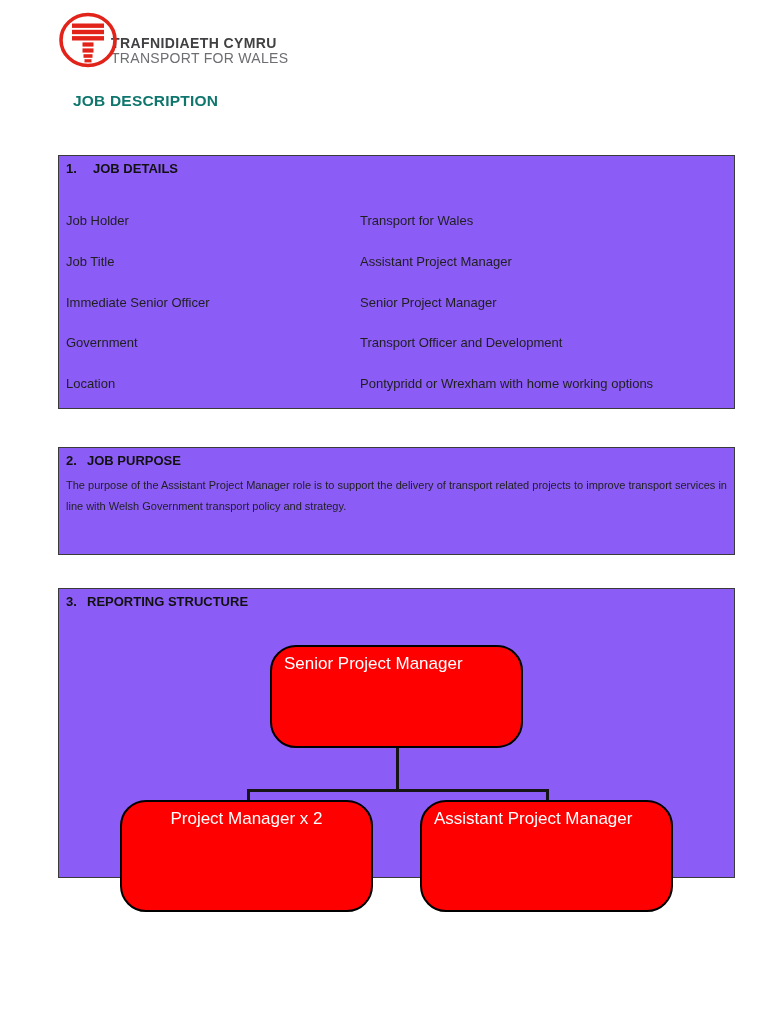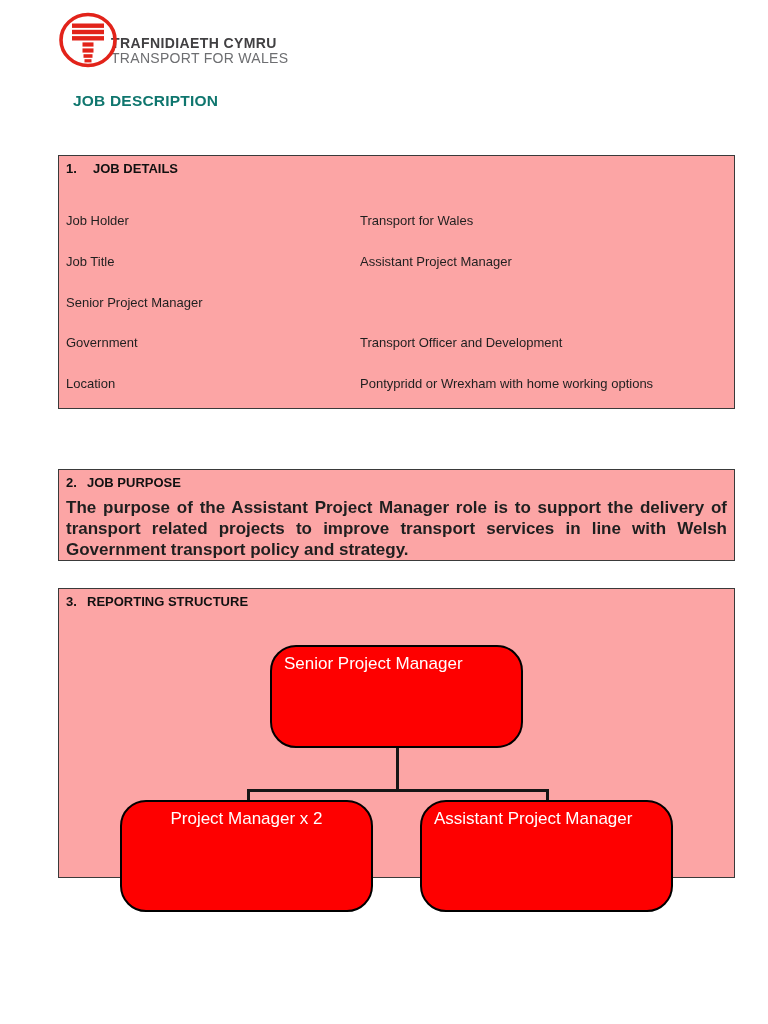--- a/index.html
+++ b/index.html
@@ -29,41 +29,41 @@
 
   
   .page-title {
     position: absolute; left: 73px; top: 92px;
     font-size: 15.5px; font-weight: bold; color: #0f766e; letter-spacing: 0.2px;
   }
 
   
   .box {
     position: absolute; left: 58px; width: 677px;
-    border: 1.5px solid #3a3a3a; background: #fca5a5; padding-left: 16px;
+    border: 1.5px solid #3a3a3a; background: #8b5cf6; padding-left: 16px;
   }
   .box h2 { position: absolute; left: 7px; top: 5px; font-size: 13px; font-weight: bold; color: #111111; }
   .box h2 .num { display: inline-block; }
   .sec1 h2 .num { width: 27px; }
   .sec2 h2 .num, .sec3 h2 .num { width: 21px; }
 
   .sec1 { top: 155px; height: 254px; }
-  .sec2 { top: 469px; height: 92px; }
+  .sec2 { top: 447px; height: 108px; }
   .sec3 { top: 588px; height: 290px; }
 
   
   .rows { position: absolute; left: 7px; right: 5px; top: 57px; }
   .row { display: flex; height: 40.8px; align-items: flex-start; }
   .row .label { flex: 0 0 294px; font-size: 13px; line-height: 15px; color: #1f1f1f; }
   .row .value { flex: 1 1 auto; font-size: 13px; line-height: 15px; color: #1f1f1f; }
 
   
   .purpose-body {
     position: absolute; left: 7px; top: 27px; width: 661px;
-    font-size: 17px; line-height: 21px; text-align: justify; color: #1f1f1f; font-weight: bold;
+    font-size: 11px; line-height: 21px; text-align: justify; color: #1f1f1f;
   }
 
   
   .orgchart { position: absolute; inset: 0; }
   .node {
     position: absolute;
     background: #fe0000;
     border: 2px solid #000000;
     border-radius: 26px;
     color: #ffffff;
@@ -112,20 +112,21 @@
     <div class="rows">
       <div class="row">
         <span class="label">Job Holder</span>
         <span class="value">Transport for Wales</span>
       </div>
       <div class="row">
         <span class="label">Job Title</span>
         <span class="value">Assistant Project Manager</span>
       </div>
       <div class="row">
+        <span class="label">Immediate Senior Officer</span>
         <span class="value">Senior Project Manager</span>
       </div>
       <div class="row">
         <span class="label">Government</span>
         <span class="value">Transport Officer and Development</span>
       </div>
       <div class="row">
         <span class="label">Location</span>
         <span class="value">Pontypridd or Wrexham with home working options</span>
       </div>

